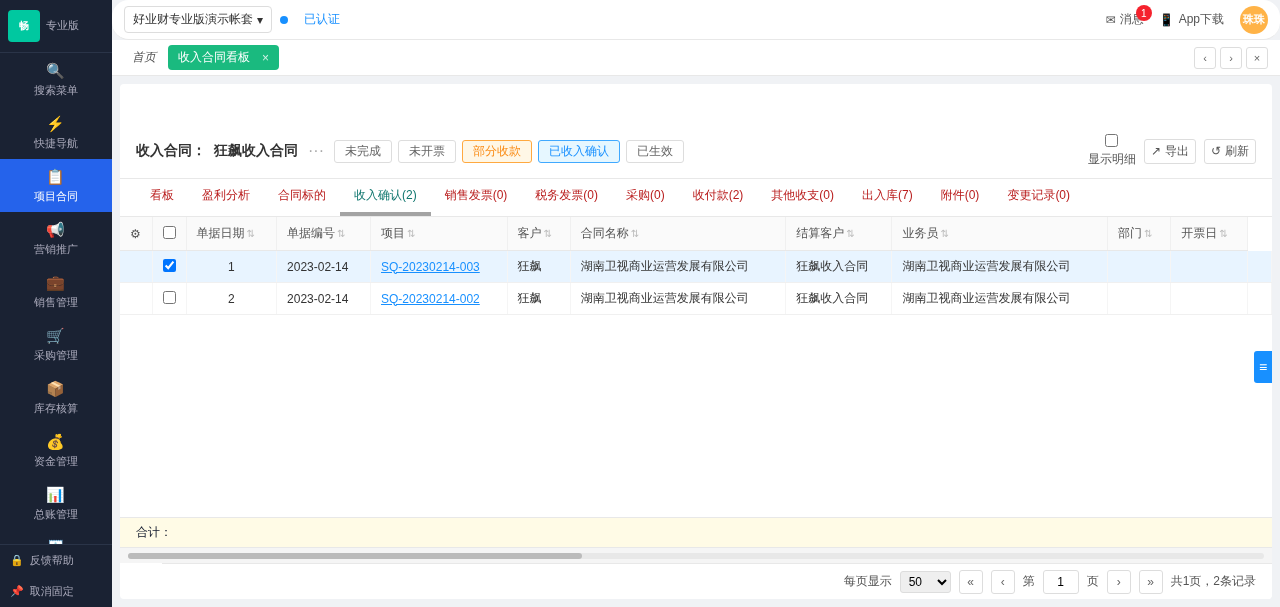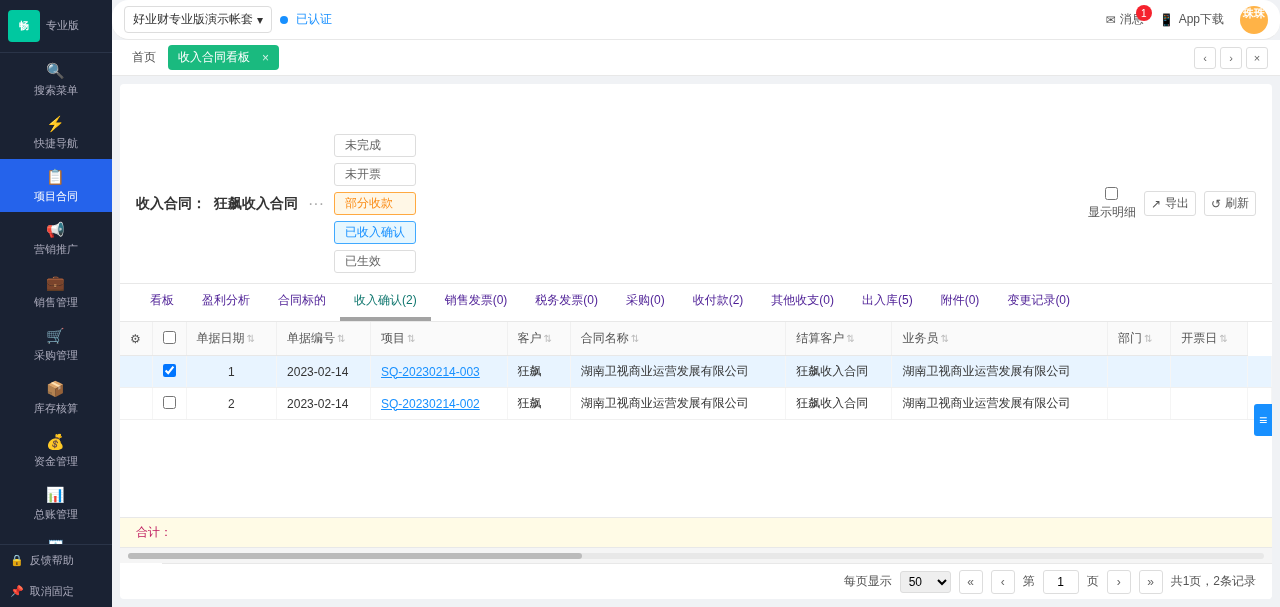--- a/index.html
+++ b/index.html
@@ -18,73 +18,73 @@
     .sidebar-bottom { border-top: 1px solid #2a3448; }
     .sidebar-bottom-item { display: flex; align-items: center; gap: 6px; padding: 8px 10px; color: #aab; font-size: 11px; cursor: pointer; }
 
     
     .main { flex: 1; display: flex; flex-direction: column; background: #f0f2f5; overflow: hidden; }
 
     
     .topbar { background: #fff; height: 40px; display: flex; align-items: center; justify-content: space-between; padding: 0 12px; border-bottom: 1px solid #e8e8e8; flex-shrink: 0; border-radius: 17px; }
     .topbar-left { display: flex; align-items: center; gap: 8px; }
     .company-selector { display: flex; align-items: center; gap: 4px; font-size: 12px; color: #333; padding: 4px 8px; border: 1px solid #ddd; border-radius: 4px; cursor: pointer; }
-    .verified-badge { display: flex; align-items: center; gap: 8px; color: #1890ff; font-size: 12px; }
+    .verified-badge { display: flex; align-items: center; gap: 16px; color: #1890ff; font-size: 12px; }
     .verified-dot { width: 8px; height: 8px; border-radius: 50%; background: #1890ff; }
     .topbar-right { display: flex; align-items: center; gap: 16px; }
     .topbar-action { display: flex; align-items: center; gap: 4px; font-size: 12px; color: #555; cursor: pointer; position: relative; }
     .badge { position: absolute; top: -6px; right: -8px; background: #f5222d; color: #fff; border-radius: 8px; font-size: 10px; padding: 0 4px; min-width: 16px; height: 16px; display: flex; align-items: center; justify-content: center; }
-    .avatar { width: 28px; height: 28px; border-radius: 50%; background: #ffb347; display: flex; align-items: flex-start; justify-content: center; font-size: 11px; color: #fff; font-weight: bold; }
+    .avatar { width: 28px; height: 28px; border-radius: 50%; background: #ffb347; display: flex; align-items: center; justify-content: center; font-size: 11px; color: #fff; font-weight: bold; }
 
     
     .tabbar { background: #fff; height: 36px; display: flex; align-items: center; padding: 0 12px; border-bottom: 1px solid #e8e8e8; flex-shrink: 0; gap: 4px; }
-    .tabbar-home { font-size: 12px; color: #555; cursor: pointer; padding: 4px 8px; }
+    .tabbar-home { font-size: 12px; color: #555; cursor: pointer; padding: 4px 8px; font-style: italic; }
     .tabbar-tab { display: flex; align-items: center; gap: 12px; background: #1aba7f; color: #fff; border-radius: 4px; padding: 4px 10px; font-size: 12px; cursor: pointer; }
     .tabbar-tab-close { cursor: pointer; opacity: 0.8; }
     .tab-nav-btns { margin-left: auto; display: flex; gap: 4px; }
     .tab-nav-btn { width: 22px; height: 22px; border: 1px solid #ddd; border-radius: 3px; display: flex; align-items: center; justify-content: center; cursor: pointer; font-size: 11px; color: #666; background: #fff; }
 
     
     .content { flex: 1; overflow: hidden; display: flex; flex-direction: column; background: #fff; margin: 8px; border-radius: 4px; }
 
     
     .contract-header { padding: 10px 16px; border-bottom: 1px solid #e8e8e8; display: flex; align-items: center; justify-content: space-between; flex-shrink: 0; margin-top: 40px; }
     .contract-title { font-size: 14px; color: #333; font-weight: bold; display: flex; align-items: center; gap: 8px; }
     .contract-more { color: #aaa; cursor: pointer; font-size: 16px; }
-    .status-btns { display: flex; gap: 6px; flex-direction: column; }
+    .status-btns { display: flex; gap: 6px; }
     .status-btn { padding: 2px 10px; border-radius: 3px; font-size: 12px; cursor: pointer; border: 1px solid #ddd; background: #fff; color: #666; }
     .status-btn.active-orange { background: #fff7e6; border-color: #ffa940; color: #fa8c16; }
     .status-btn.active-blue { background: #e6f7ff; border-color: #40a9ff; color: #1890ff; }
     .header-actions { display: flex; align-items: center; gap: 8px; }
     .header-action-btn { display: flex; align-items: center; gap: 4px; font-size: 12px; color: #555; cursor: pointer; padding: 3px 6px; border: 1px solid #ddd; border-radius: 3px; background: #fff; }
     .show-detail-chk { display: flex; align-items: center; gap: 4px; font-size: 12px; color: #555; cursor: pointer; flex-direction: column; }
 
     
     .sub-tabs { display: flex; border-bottom: 1px solid #e8e8e8; padding: 0 16px; flex-shrink: 0; background: #fff; }
-    .sub-tab { padding: 8px 14px; font-size: 12px; color: #4c1d95; cursor: pointer; border-bottom: 2px solid transparent; white-space: nowrap; }
+    .sub-tab { padding: 8px 14px; font-size: 12px; color: #b91c1c; cursor: pointer; border-bottom: 2px solid transparent; white-space: nowrap; }
     .sub-tab.active { color: #0f766e; border-bottom: 4px solid #a3a3a3; font-weight: 500; }
 
     
     .table-wrap { flex: 1; overflow: auto; position: relative; }
     .data-table { width: 100%; border-collapse: collapse; font-size: 12px; }
     .data-table th { background: #fafafa; color: #555; padding: 8px 10px; border-bottom: 1px solid #e8e8e8; border-right: 1px solid #f0f0f0; text-align: left; font-weight: normal; white-space: nowrap; position: sticky; top: 0; z-index: 2; }
     .data-table td { padding: 7px 10px; border-bottom: 1px solid #f0f0f0; border-right: 1px solid #f5f5f5; color: #333; white-space: nowrap; }
     .data-table tr.row-selected td { background: #e8f4ff; }
     .th-settings { width: 32px; text-align: center; }
     .th-check { width: 32px; text-align: center; }
     .th-sort { display: flex; align-items: center; gap: 2px; }
     .sort-icon { color: #bbb; font-size: 10px; }
     .link-text { color: #1890ff; cursor: pointer; text-decoration: underline; }
     .row-num { color: #888; text-align: center; }
     .checkbox-cell { text-align: center; }
     .settings-icon-cell { text-align: center; }
 
     
     .table-footer { background: #fffbe6; border-top: 1px solid #e8e8e8; padding: 6px 16px; font-size: 12px; color: #555; flex-shrink: 0; display: flex; align-items: center; }
-    .footer-label { color: #be185d; font-weight: 500; }
+    .footer-label { color: #0f172a; font-weight: 500; }
 
     
     .scrollbar-row { height: 16px; background: #f5f5f5; border-top: 1px solid #e8e8e8; flex-shrink: 0; display: flex; align-items: center; padding: 0 8px; }
     .scrollbar-track { flex: 1; height: 6px; background: #e8e8e8; border-radius: 3px; position: relative; }
     .scrollbar-thumb { position: absolute; left: 0; width: 40%; height: 100%; background: #bbb; border-radius: 3px; }
 
     
     .pagination { height: 36px; display: flex; align-items: center; justify-content: flex-end; padding: 0 16px; gap: 8px; border-top: 1px solid #e8e8e8; flex-shrink: 0; background: #fff; font-size: 12px; color: #555; margin-left: 42px; }
     .page-size-label { color: #555; }
     .page-size-select { border: 1px solid #ddd; border-radius: 3px; padding: 2px 4px; font-size: 12px; cursor: pointer; }
@@ -250,21 +250,21 @@
     <div class="sub-tabs">
       <div class="sub-tab">看板</div>
       <div class="sub-tab">盈利分析</div>
       <div class="sub-tab">合同标的</div>
       <div class="sub-tab active">收入确认(2)</div>
       <div class="sub-tab">销售发票(0)</div>
       <div class="sub-tab">税务发票(0)</div>
       <div class="sub-tab">采购(0)</div>
       <div class="sub-tab">收付款(2)</div>
       <div class="sub-tab">其他收支(0)</div>
-      <div class="sub-tab">出入库(5)</div>
+      <div class="sub-tab">出入库(7)</div>
       <div class="sub-tab">附件(0)</div>
       <div class="sub-tab">变更记录(0)</div>
     </div>
 
     <div class="table-wrap">
       <table class="data-table">
         <thead>
           <tr>
             <th class="th-settings">⚙</th>
             <th class="th-check"><input type="checkbox" style=""></th>

